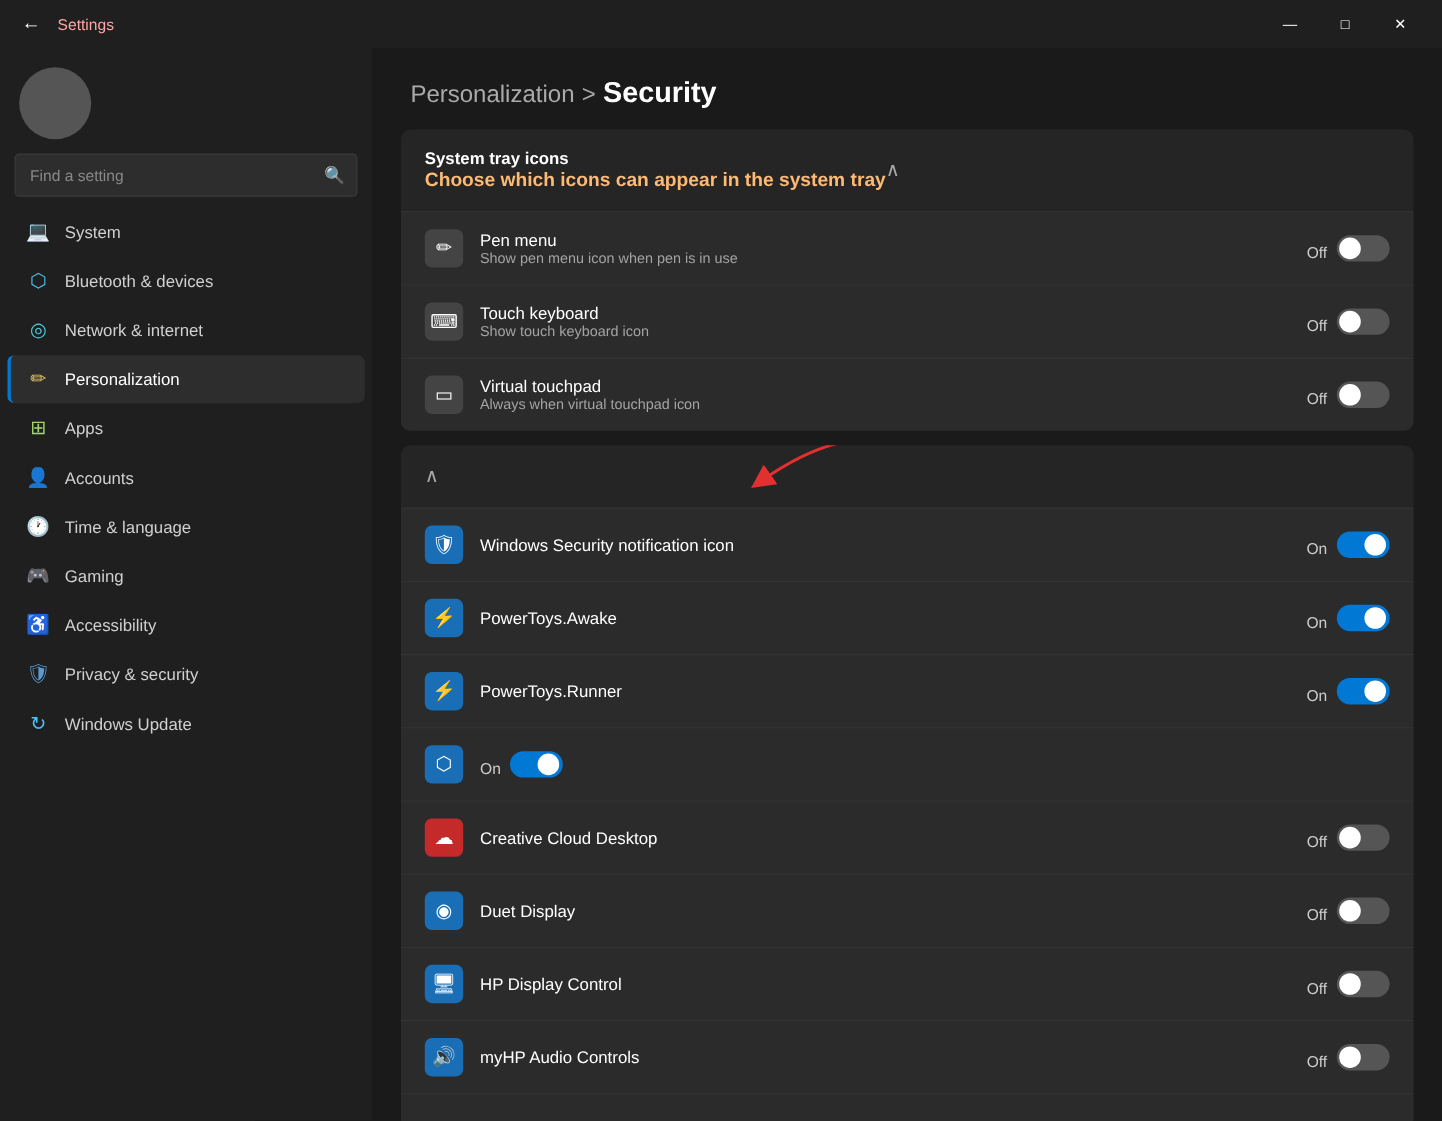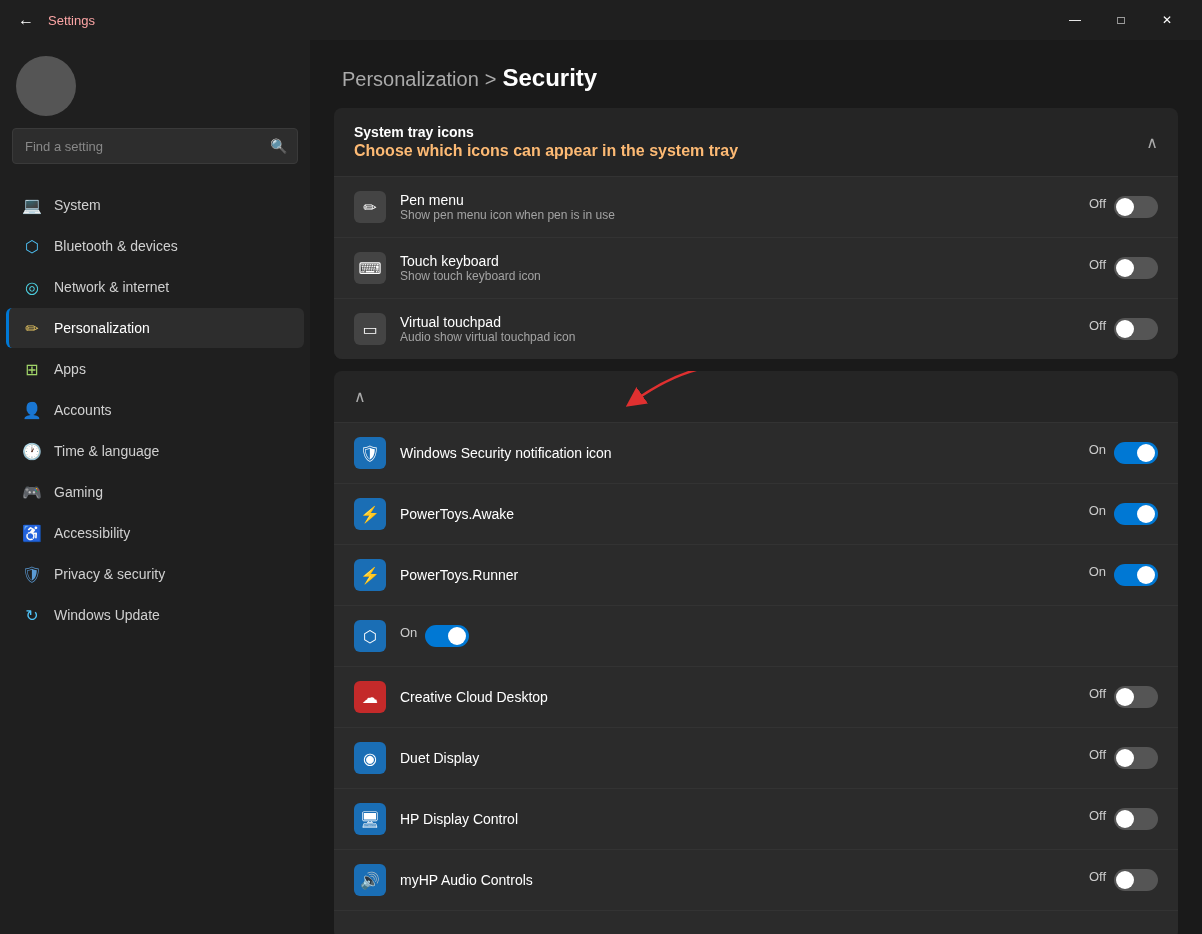--- a/index.html
+++ b/index.html
@@ -79,21 +79,21 @@
       gap: 12px;
     }
     .avatar-circle {
       width: 60px;
       height: 60px;
       border-radius: 50%;
       background: #555;
       overflow: hidden;
     }
     .search-box {
-      margin: 0 12px 20px 12px;
+      margin: 0 12px 8px 12px;
       position: relative;
     }
     .search-input {
       width: 100%;
       height: 36px;
       background: #2d2d2d;
       border: 1px solid #3a3a3a;
       border-radius: 4px;
       color: #fff;
       padding: 0 36px 0 12px;
@@ -180,21 +180,20 @@
     
     .section {
       background: #252525;
       border-radius: 8px;
       margin: 0 24px 12px 24px;
       overflow: hidden;
     }
     .section-header {
       display: flex;
       align-items: center;
-      justify-content: space-between;
       padding: 16px 20px;
       cursor: pointer;
     }
     .section-header-left h2 {
       font-size: 14px;
       font-weight: 600;
       color: #fff;
       margin-bottom: 2px;
     }
     .section-header-left p {
@@ -232,21 +231,21 @@
     .setting-info .name {
       font-size: 14px;
       color: #fff;
     }
     .setting-info .desc {
       font-size: 12px;
       color: #a3a3a3;
     }
     .setting-control {
       display: flex;
-      align-items: flex-start;
+      align-items: flex-end;
       gap: 8px;
       flex-shrink: 0;
     }
     .toggle-label {
       font-size: 13px;
       color: #ccc;
     }
 
     
     .toggle {
@@ -394,21 +393,21 @@
         <span class="toggle-label">Off</span>
         <div class="toggle off">
           <div class="toggle-thumb"></div>
         </div>
       </div>
     </div>
           <div class="setting-row">
       <div class="setting-icon" style="background:#444">▭</div>
       <div class="setting-info">
         <div class="name">Virtual touchpad</div>
-        <div class="desc">Audio show virtual touchpad icon</div>
+        <div class="desc">Always when virtual touchpad icon</div>
       </div>
       <div class="setting-control">
         <span class="toggle-label">Off</span>
         <div class="toggle off">
           <div class="toggle-thumb"></div>
         </div>
       </div>
     </div>
         </div>
         <div class="section other-section-wrap">

